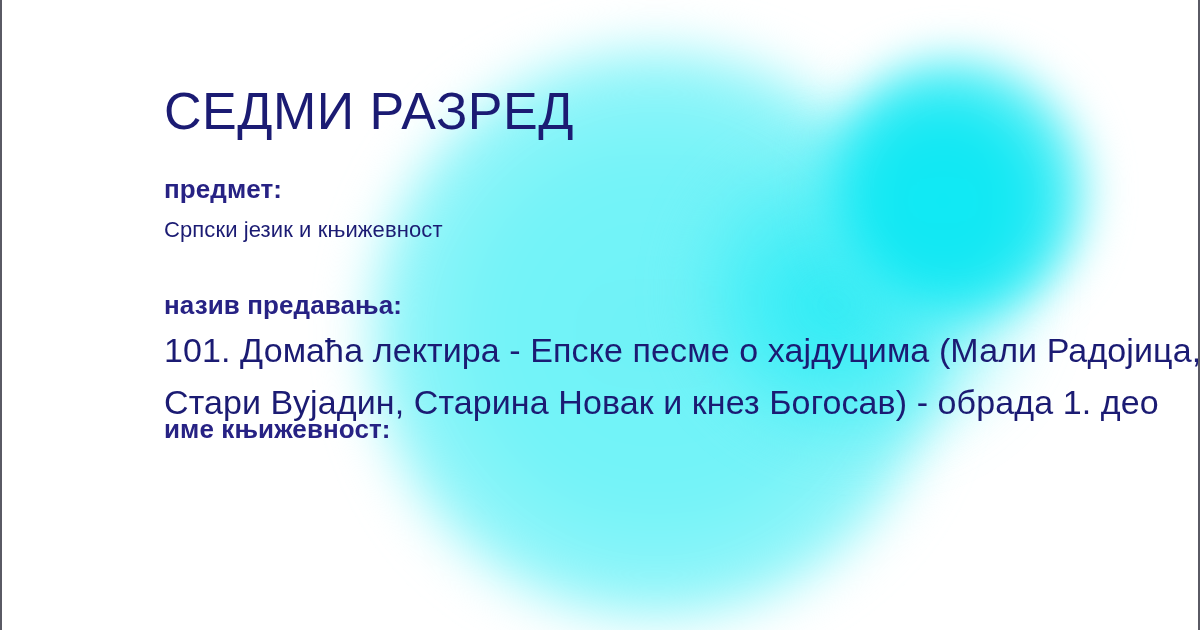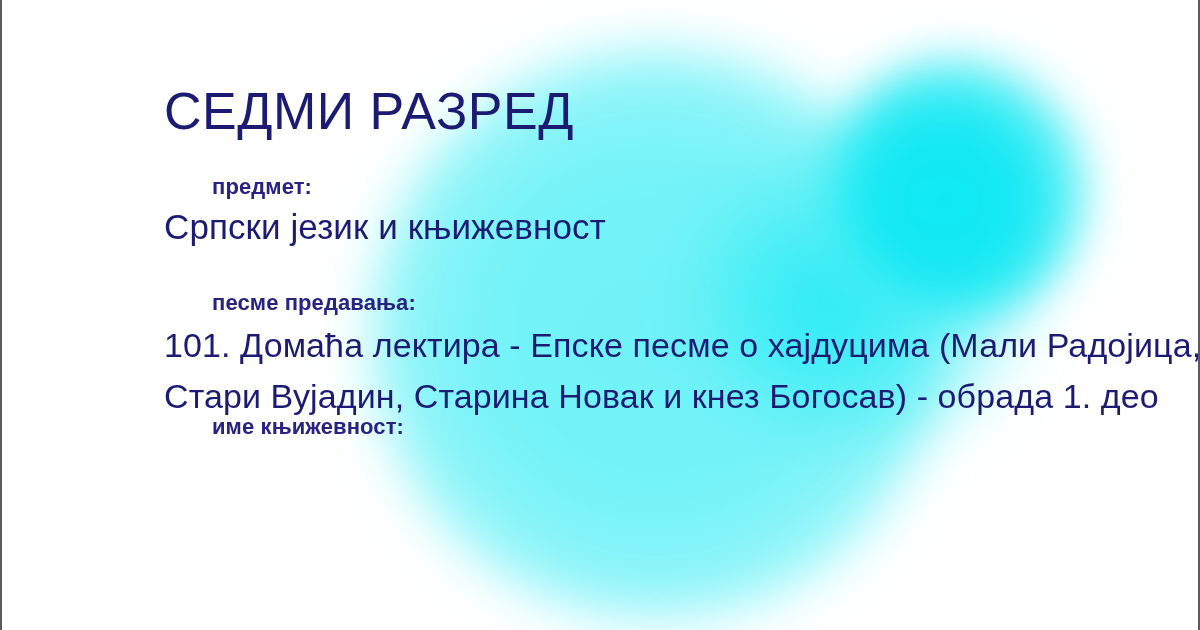--- a/index.html
+++ b/index.html
@@ -107,38 +107,37 @@
     position: absolute;
     left: 0;
     width: 960px;
   }
 
   .field-subject  { top: 172px; }
   .field-lecture  { top: 288px; }
   .field-teacher  { top: 412px; }
 
   .field-label {
-    font-size: 22px;
+    font-size: 26px;
     font-weight: 700;
     color: #272284;
     line-height: 1.35;
     letter-spacing: 0.1px;
-    margin-left: 48px;
   }
 
   .field-value {
     color: #1b1b73;
     font-weight: 400;
     letter-spacing: 0.1px;
   }
 
   .value-subject {
-    font-size: 35px;
+    font-size: 22px;
     line-height: 1.32;
-    margin-top: 2px;
+    margin-top: 8px;
   }
 
   .value-lecture {
     font-size: 34px;
     line-height: 1.52;
     margin-top: 2px;
   }
 
   .value-teacher {
     font-size: 33px;
@@ -163,21 +162,21 @@
   <div class="content">
 
     <div class="heading">СЕДМИ РАЗРЕД</div>
 
     <div class="field field-subject">
       <div class="field-label">предмет:</div>
       <div class="field-value value-subject">Српски језик и књижевност</div>
     </div>
 
     <div class="field field-lecture">
-      <div class="field-label">песме предавања:</div>
+      <div class="field-label">назив предавања:</div>
       <div class="field-value value-lecture">
         <span class="line">101. Домаћа лектира - Епске песме о хајдуцима (Мали Радојица,</span>
         <span class="line">Стари Вујадин, Старина Новак и кнез Богосав) - обрада 1. део</span>
       </div>
     </div>
 
     <div class="field field-teacher">
       <div class="field-label">име књижевност:</div>
     </div>
 

